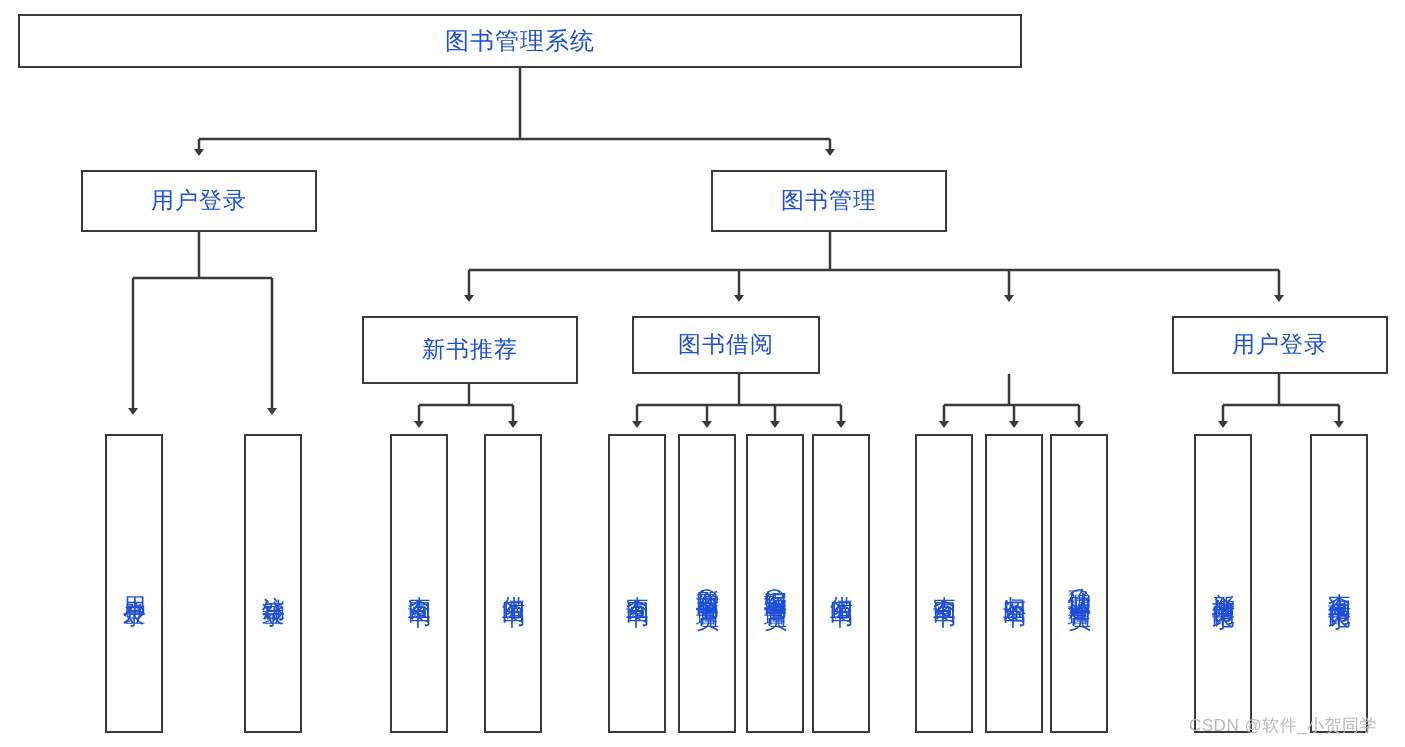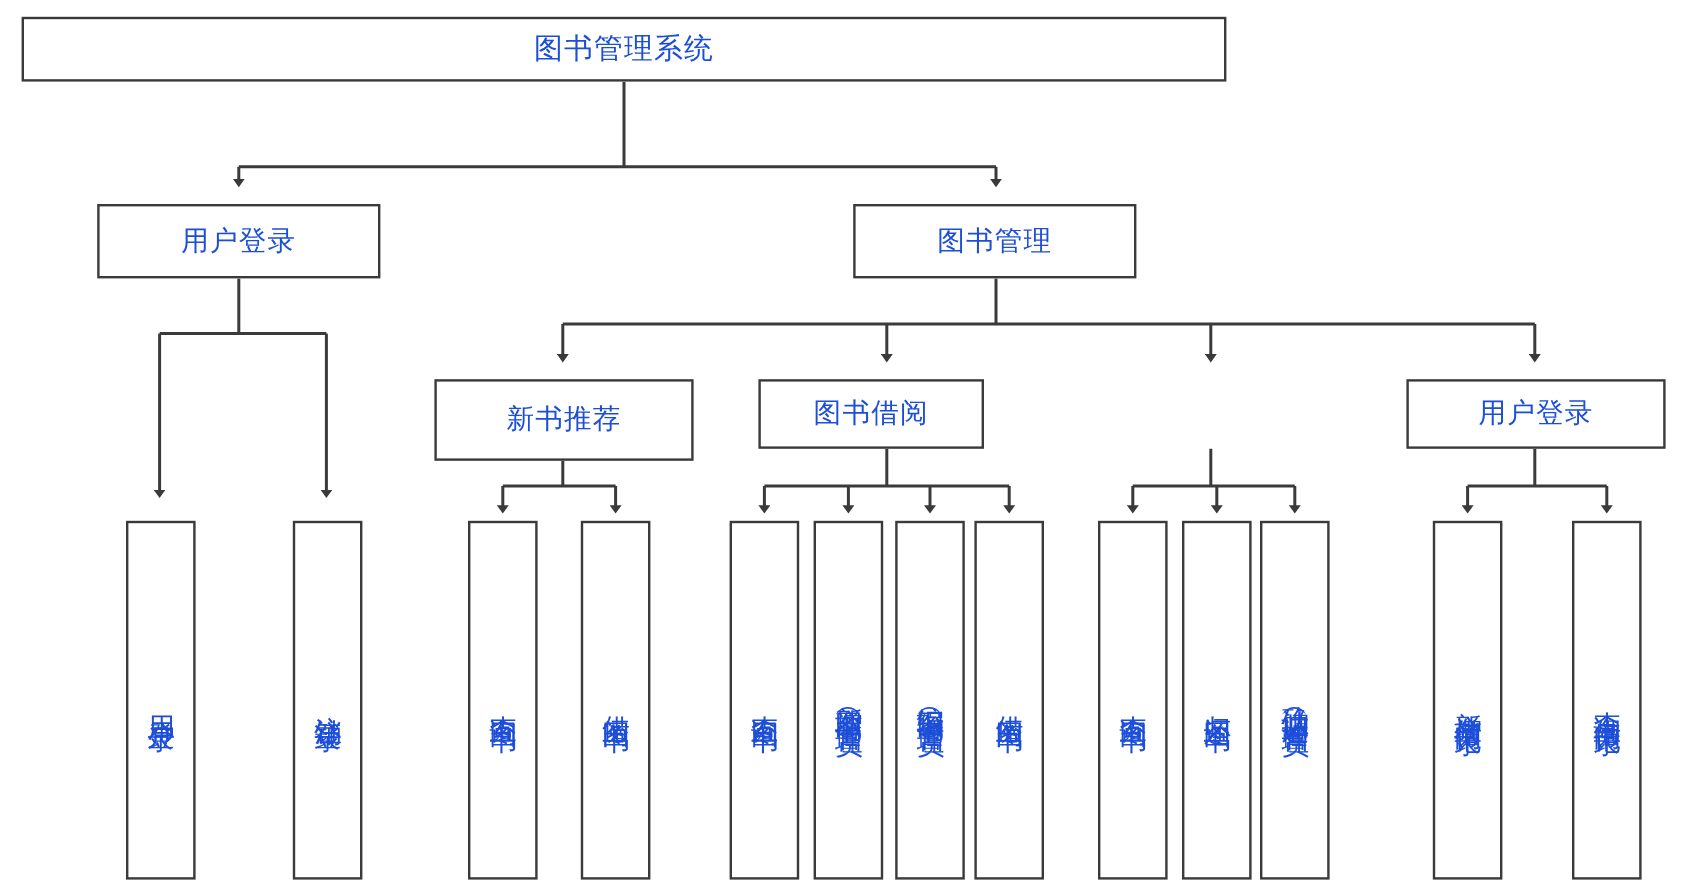--- a/index.html
+++ b/index.html
@@ -178,14 +178,15 @@
     <span>确认归还（管理员）</span>
   </div>
 
   <div class="node v" style="left:1194px; top:434px; width:58px; height:299px;">
     <span>新增借阅记录</span>
   </div>
   <div class="node v" style="left:1310px; top:434px; width:58px; height:299px;">
     <span>查询借阅记录</span>
   </div>
 
+  <div id="watermark">CSDN @软件_小贺同学</div>
 
 </div>
 
 </body></html>

